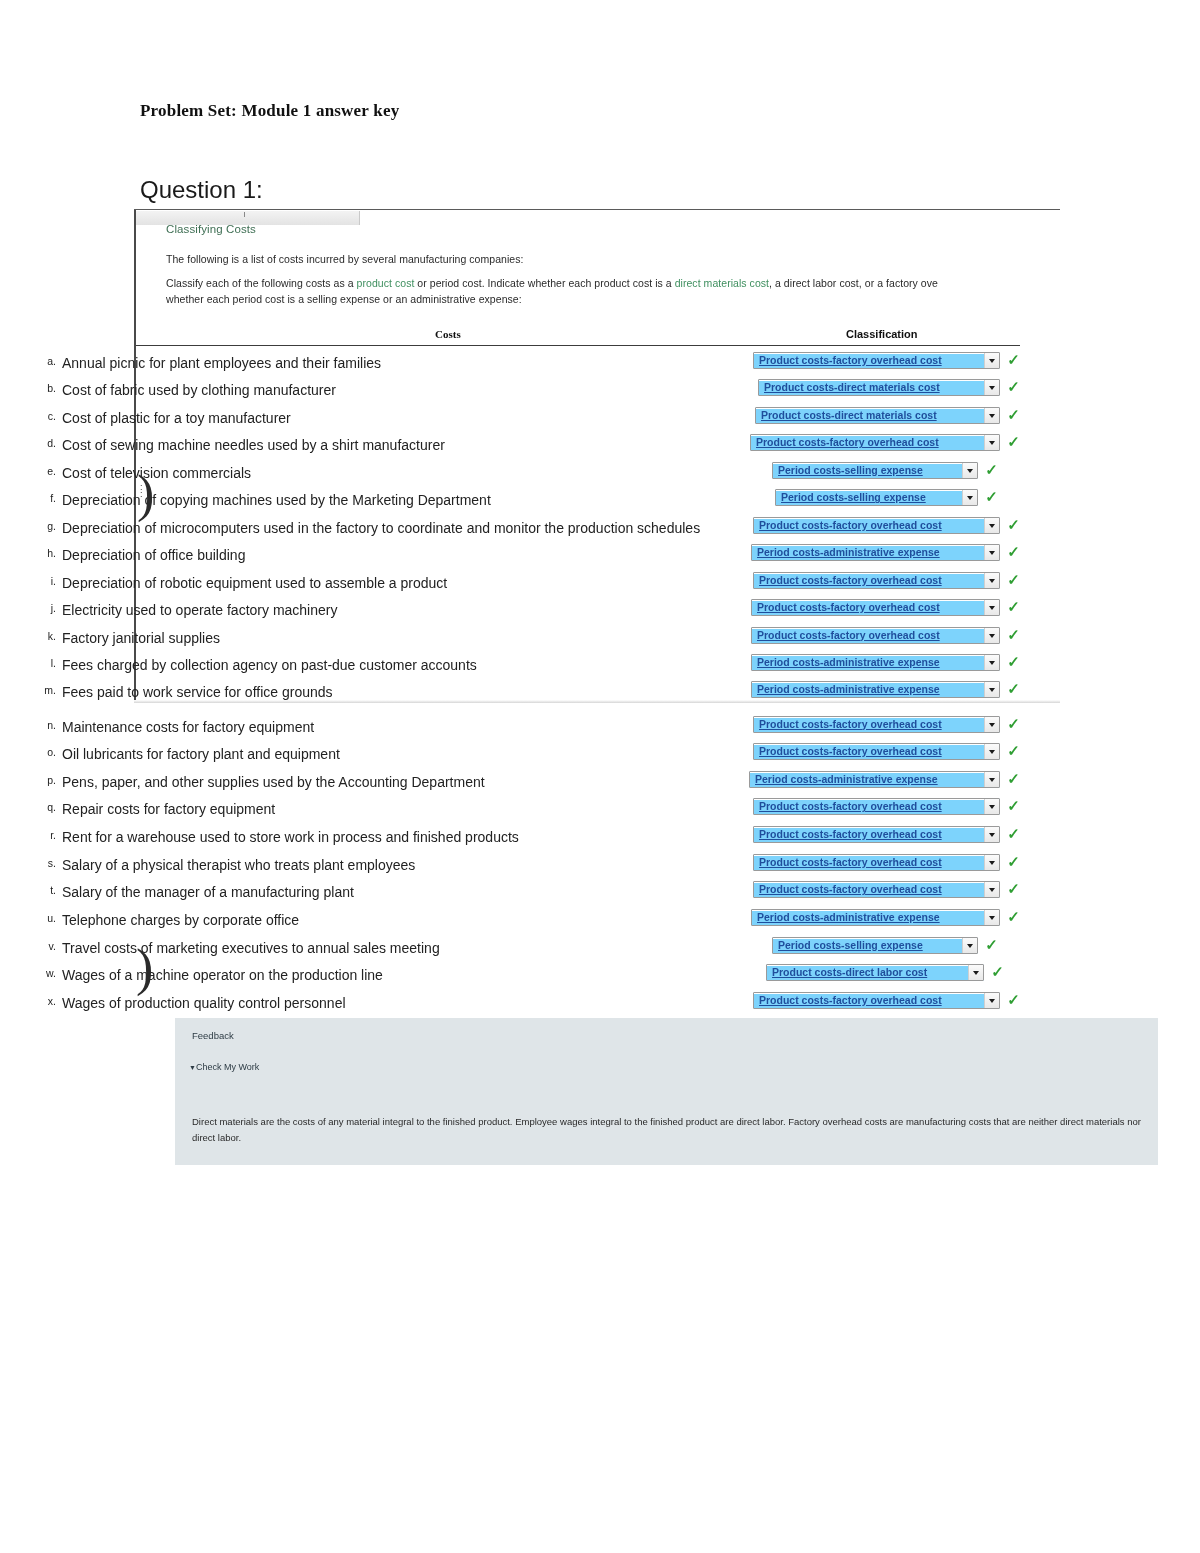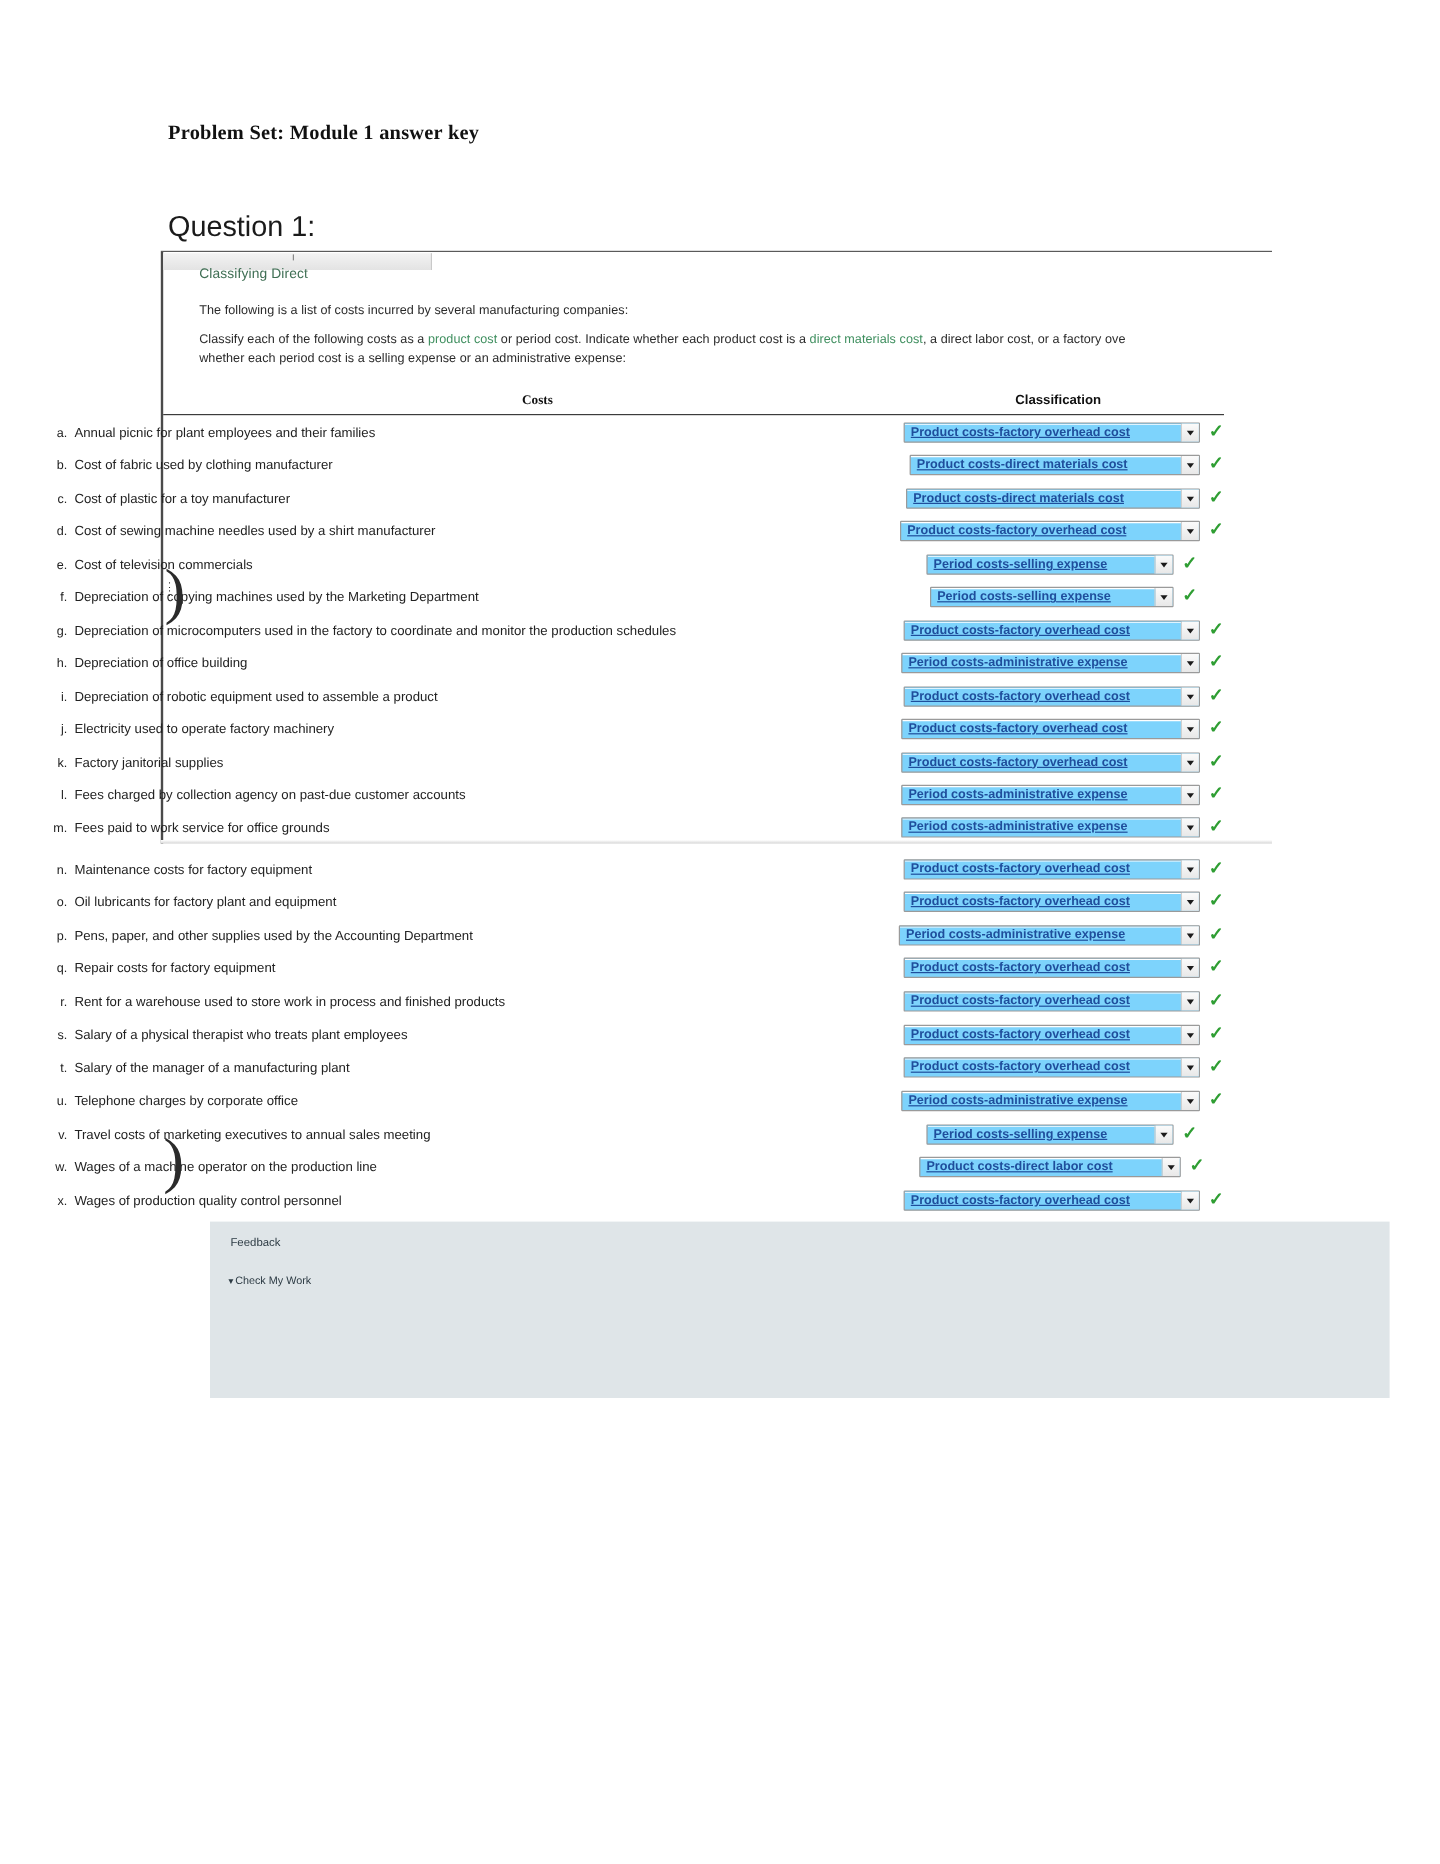--- a/index.html
+++ b/index.html
@@ -122,21 +122,21 @@
     position: absolute;
     left: 36px; top: 3px;
     width: 20px;
     font-size: 10.5px;
     color: #222;
     text-align: right;
   }
   .row-text {
     position: absolute;
     left: 62px; top: 3px;
-    font-size: 11px;
+    font-size: 14px;
     color: #222;
     white-space: nowrap;
   }
 
   
   .ddl {
     position: absolute;
     top: 0;
     height: 17px;
     background: #7dd3fc;
@@ -241,21 +241,21 @@
 <div class="shot" id="shot-one">
   <div class="shot-left-rule"></div>
   <div class="shot-tab-bar">
     <div class="shot-tab-tick"></div>
   </div>
   <div class="shot-bottom-rule"></div>
 </div>
 
 <div class="shot" id="shot-two"></div>
 
-<div class="sub-head">Classifying Direct</div>
+<div class="sub-head">Classifying Costs</div>
 
 <div class="para" id="para-1">The following is a list of costs incurred by several manufacturing companies:</div>
 
 <div class="para" id="para-2">
   <span>Classify each of the following costs as a </span><span class="em-green">product cost</span><span> or period cost. Indicate whether each product cost is a </span><span class="em-green">direct materials cost</span><span>, a direct labor cost, or a factory ove</span><br><span>whether each period cost is a selling expense or an administrative expense:</span>
 </div>
 
 <div class="col-head" id="col-costs">Costs</div>
 <div class="col-head" id="col-class">Classification</div>
 <div class="head-rule"></div>
@@ -481,13 +481,14 @@
 
 <div class="brace" id="brace-a">)</div>
 <div class="brace-dots">:<br>:</div>
 <div class="brace" id="brace-b">)</div>
 
 <div class="feedback">
   <div class="fb-title">Feedback</div>
   <div class="fb-check">
     <span class="caret">▼</span><span>Check My Work</span>
   </div>
+  <div class="fb-p" id="fb-p2">Direct materials are the costs of any material integral to the finished product. Employee wages integral to the finished product are direct labor. Factory overhead costs are manufacturing costs that are neither direct materials nor direct labor.</div>
 </div>
 
 </body></html>

